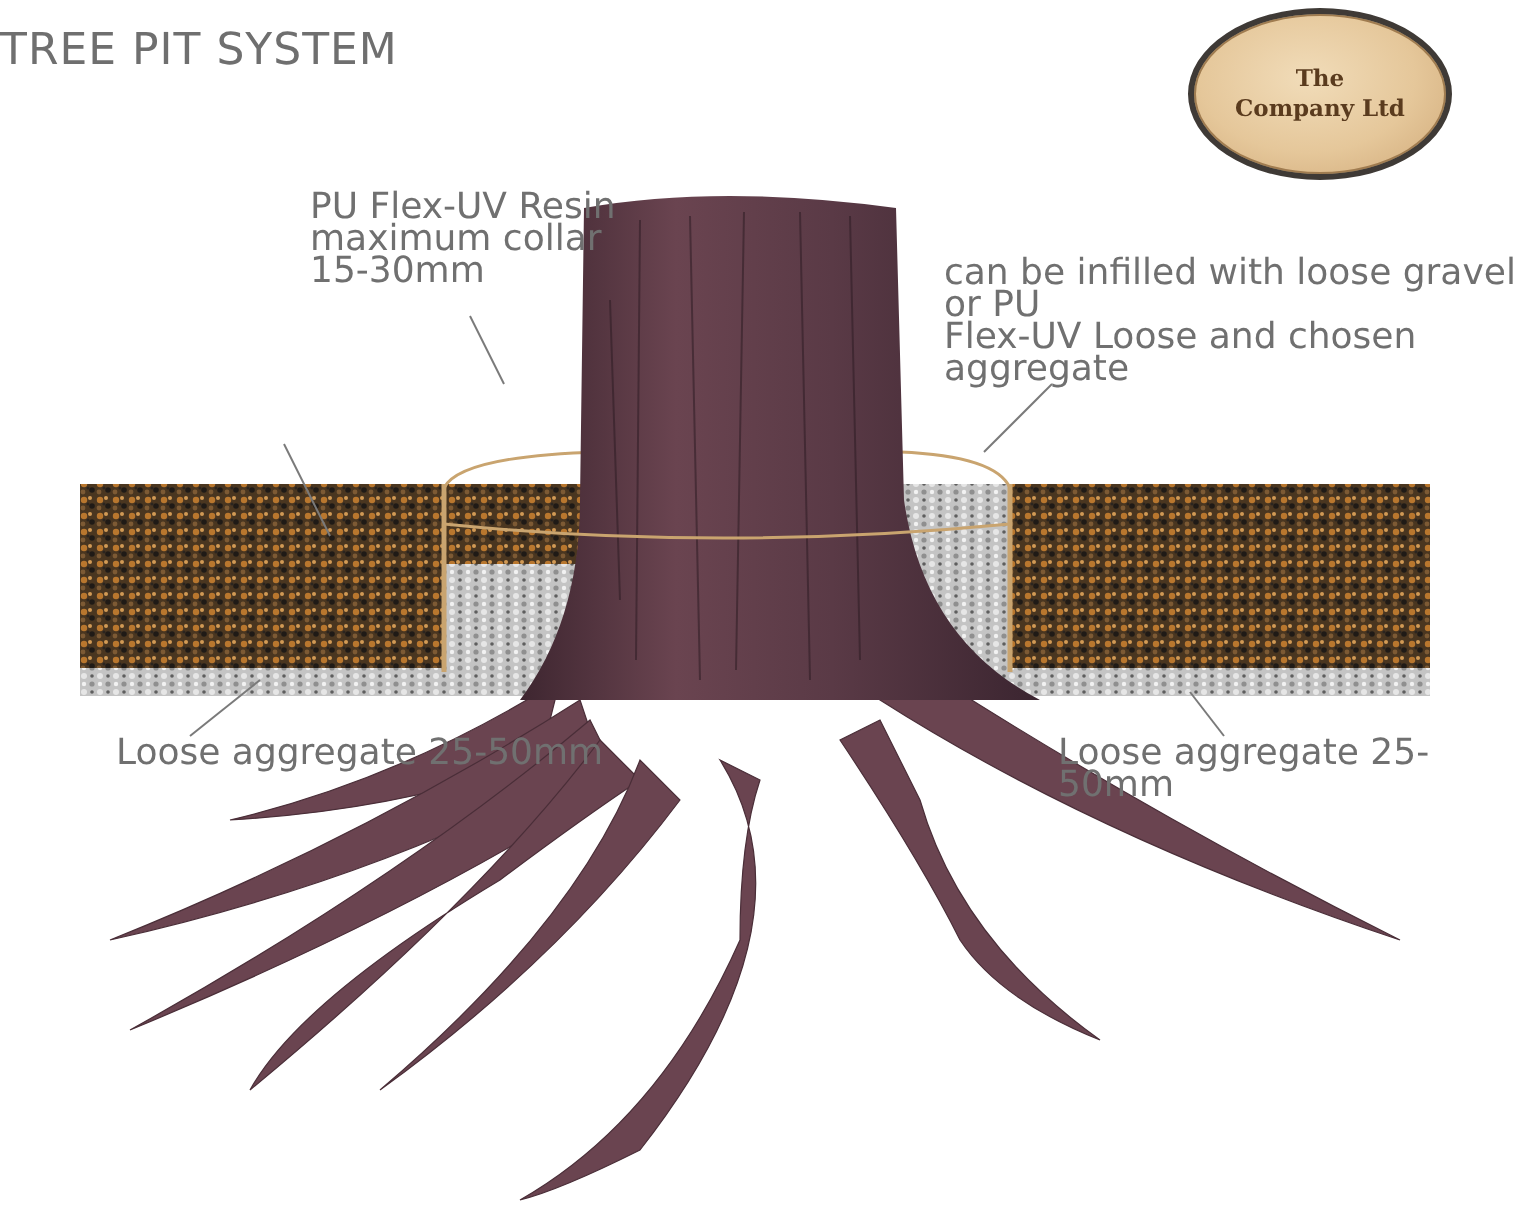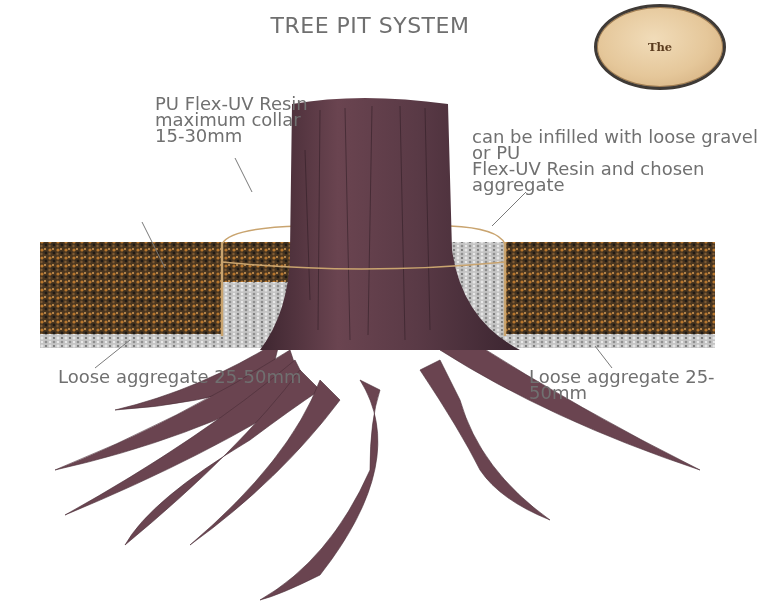--- a/index.html
+++ b/index.html
@@ -1,29 +1,30 @@
 <!DOCTYPE html>
 <html><head>
   <meta charset="utf-8">
   <style>
     html, body { margin: 0; padding: 0; background: #ffffff; }
     body { width: 768px; height: 604px; position: relative; overflow: hidden; font-family: "DejaVu Sans", sans-serif; }
-    .title { position: absolute; left: 0; width: 740px; top: 13px; text-align: center; font-size: 22px; color: #6f6f6f; letter-spacing: 0.5px; font-weight: normal; }
+    .title { position: absolute; left: 0; width: 740px; top: 13px; font-size: 22px; color: #6f6f6f; letter-spacing: 0.5px; font-weight: normal; }
     .label { position: absolute; color: #707070; font-size: 18px; line-height: 16px; }
     .logo { position: absolute; left: 594px; top: 4px; width: 126px; height: 80px; border-radius: 50%; background: radial-gradient(ellipse at 45% 40%, #f1dcb9 0%, #e5c79a 55%, #cfa877 100%); border: 3px solid #3f3a36; box-shadow: inset 0 0 0 1px #a07c50; text-align: center; font-family: "DejaVu Serif", serif; color: #5a3b1e; font-size: 11.5px; line-height: 15px; font-weight: bold; display: flex; flex-direction: column; justify-content: center; }
     .logo span { display: block; }
     svg.scene { position: absolute; left: 0; top: 0; }
   </style>
 </head>
 <body>
 
 <div class="title">TREE PIT SYSTEM</div>
 
 <div class="logo">
   <span>The</span>
+  <span>Company Ltd</span>
 </div>
 
 <svg class="scene" width="768" height="604" viewBox="0 0 768 604">
   <defs>
     <pattern id="resin" width="8" height="8" patternUnits="userSpaceOnUse">
       <rect width="8" height="8" fill="#4a3620"></rect>
       <circle cx="2" cy="2" r="1.6" fill="#b9772e"></circle>
       <circle cx="6" cy="5" r="1.4" fill="#1f1a16"></circle>
       <circle cx="5" cy="1" r="1" fill="#d29a55"></circle>
       <circle cx="1.5" cy="6" r="1.2" fill="#7d5a34"></circle>
@@ -94,17 +95,17 @@
   <div>PU Flex-UV Resin</div>
   <div>maximum collar</div>
   <div>15-30mm</div>
 </div>
 
 <div class="label" style="left:41px; top:180px;">
 </div>
 
 <div class="label" style="left:472px; top:129px;">
   <div>can be infilled with loose gravel or PU</div>
-  <div>Flex-UV Resin and chosen aggregate</div>
+  <div>Flex-UV Loose and chosen aggregate</div>
 </div>
 
 <div class="label" style="left:58px; top:369px;">Loose aggregate 25-50mm</div>
 <div class="label" style="left:529px; top:369px;">Loose aggregate 25-50mm</div>
 
 </body></html>

